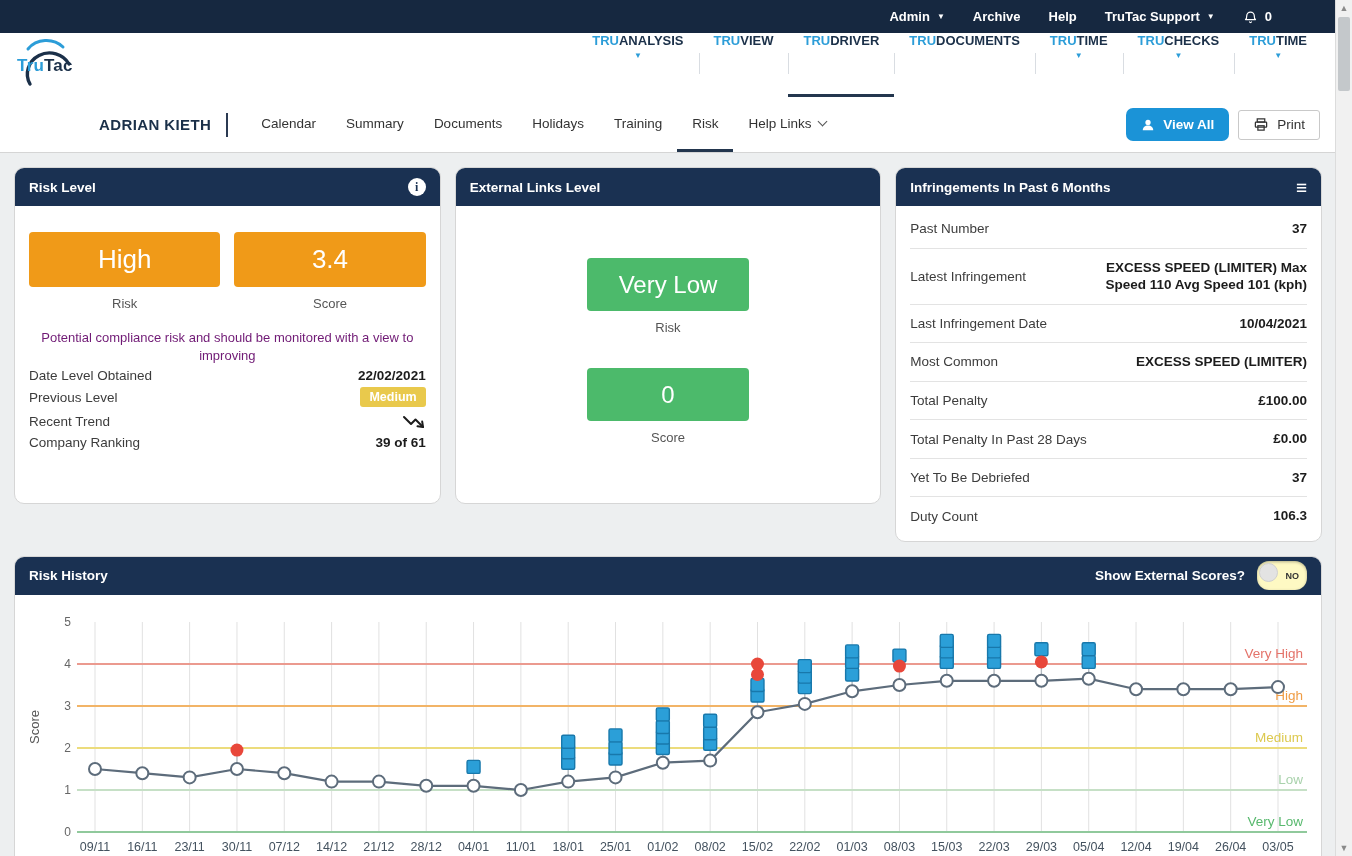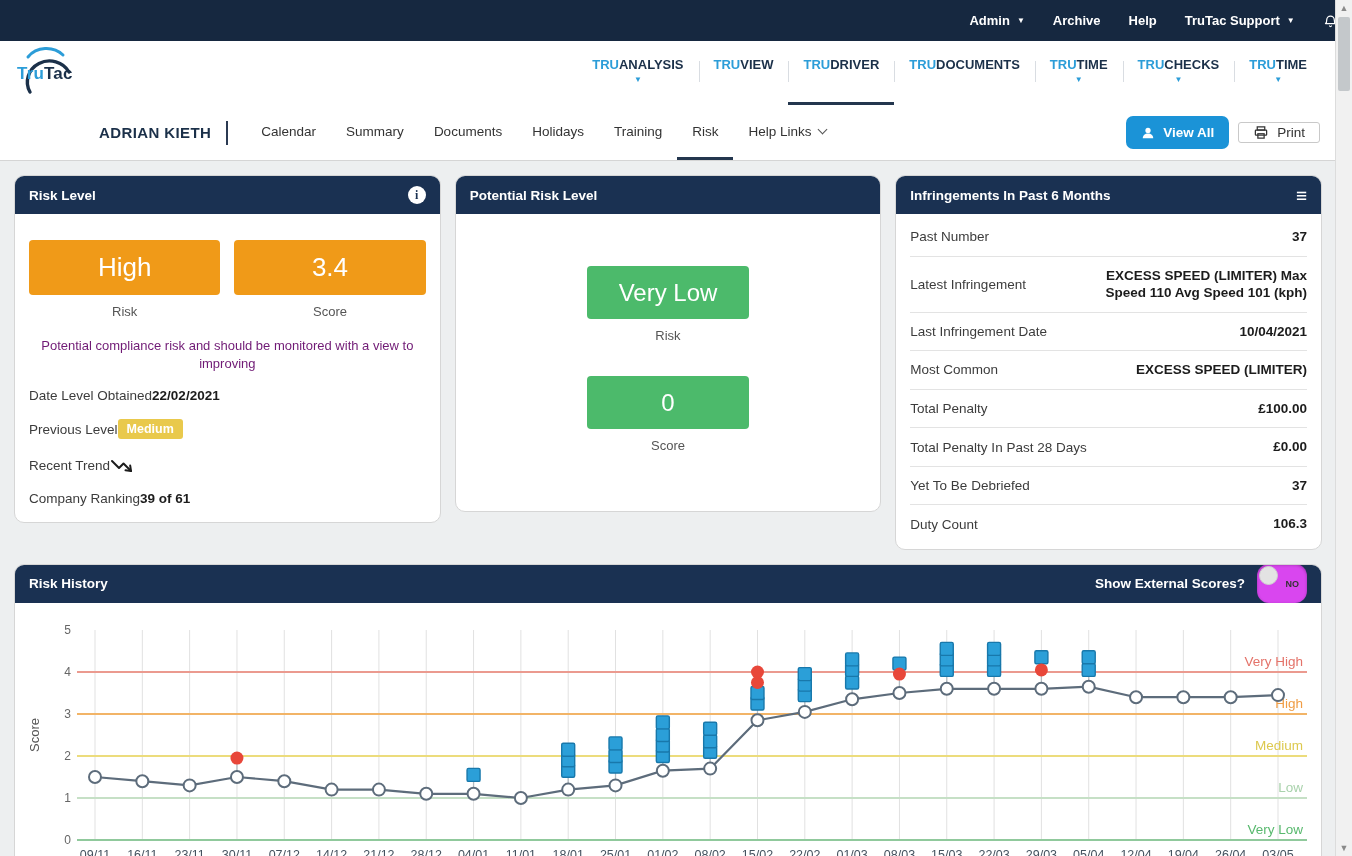--- a/index.html
+++ b/index.html
@@ -6,38 +6,38 @@
   html,body { width:1352px; height:856px; }
   body {
     font-family:"Liberation Sans", sans-serif;
     background:#edeff0;
     overflow:hidden;
     position:relative;
     color:#333;
   }
   
   .utility-bar {
-    height:41px; background:#162840; color:#fff;
+    height:33px; background:#162840; color:#fff;
     display:flex; justify-content:flex-end; align-items:center;
-    gap:28px; font-size:13px; font-weight:bold;
+    gap:28px; padding-right:80px; font-size:13px; font-weight:bold;
   }
   .util-item { display:flex; align-items:center; gap:7px; cursor:pointer; }
   .tri-down { font-size:8px; line-height:1; }
   
   .app-header {
     height:64px; background:#fff; display:flex; align-items:stretch;
     justify-content:space-between; padding:0 30px 0 14px;
   }
   .logo-box { position:relative; width:66px; height:56px; margin-top:4px; cursor:pointer; }
   .logo-text { position:absolute; left:3px; top:19px; font-size:17px; font-weight:bold; letter-spacing:0.2px; }
   .logo-text .t1 { color:#2c9dd8; }
   .logo-text .t2 { color:#1b3049; }
   .main-nav { display:flex; align-items:stretch; }
   .nav-item {
-    display:flex; flex-direction:column; justify-content:center; align-items:center;
+    display:flex; flex-direction:column; justify-content:flex-start; align-items:center;
     padding:0 15px; position:relative; cursor:pointer; border-bottom:3px solid transparent;
   }
   .nav-item + .nav-item::before {
     content:""; position:absolute; left:0; top:20px; bottom:20px; width:1px; background:#d9dde2;
   }
   .nav-item.active { border-bottom-color:#23364e; }
   .nav-label { font-size:13px; font-weight:bold; color:#1b3049; white-space:nowrap; }
   .nav-label .tru { color:#2c9dd8; }
   .nav-caret { height:11px; font-size:8px; color:#2c9dd8; margin-top:4px; line-height:1; }
   
@@ -61,21 +61,21 @@
     transform:rotate(45deg); margin-top:-4px;
   }
   .header-actions { margin-left:auto; display:flex; align-items:center; gap:9px; }
   .btn-view-all {
     background:#1b93d7; color:#fff; font-weight:bold; font-size:13.5px; border:none;
     border-radius:7px; height:33px; padding:0 15px; display:flex; align-items:center; gap:8px; cursor:pointer;
     font-family:"Liberation Sans", sans-serif;
   }
   .btn-print {
     background:#fff; color:#333; font-size:13.5px; border:1px solid #c9c9c9;
-    border-radius:3px; height:21px; padding:0 14px; display:flex; align-items:center; gap:8px; cursor:pointer;
+    border-radius:3px; height:30px; padding:0 14px; display:flex; align-items:center; gap:8px; cursor:pointer;
     font-family:"Liberation Sans", sans-serif;
   }
   
   .content { padding:14px 30px 0 14px; }
   .cards-row { display:grid; grid-template-columns:1fr 1fr 1fr; gap:14px; align-items:start; }
   .card { background:#fff; border:1px solid #d6d6d6; border-radius:10px; overflow:hidden; }
   .card-header {
     background:#1a3152; color:#fff; height:38px; display:flex; align-items:center;
     justify-content:space-between; padding:0 14px; font-size:13.5px; font-weight:bold;
   }
@@ -90,40 +90,40 @@
   .tile-row { display:flex; gap:14px; margin-top:8px; }
   .tile {
     flex:1; height:55px; border-radius:4px; color:#fff; display:flex;
     align-items:center; justify-content:center; font-size:26px;
   }
   .tile.orange { background:#f09a18; }
   .tile.green  { background:#4cba6b; }
   .tile-labels { display:flex; gap:14px; margin-top:9px; }
   .tile-labels div { flex:1; text-align:center; font-size:13px; color:#555; }
   .risk-desc { text-align:center; font-size:13px; color:#701a75; margin:18px 6px 2px; line-height:1.35; }
-  .kv-row { display:flex; justify-content:flex-start; align-items:center; margin-top:16px; font-size:13.5px; color:#3c3c3c; }
+  .kv-row { display:flex; justify-content:space-between; align-items:center; margin-top:4px; font-size:13.5px; color:#3c3c3c; }
   .kv-value { font-weight:bold; color:#1c1c1c; }
   .badge-medium { background:#e9c94c; color:#fff; font-weight:bold; font-size:12.5px; padding:3px 9px; border-radius:3px; }
   
   .card-body-2 { display:flex; flex-direction:column; align-items:center; padding-top:52px; }
   .tile-ext { width:162px; height:53px; border-radius:4px; color:#fff; display:flex; align-items:center; justify-content:center; font-size:24px; }
   .ext-label { font-size:13px; color:#555; margin:9px 0 33px; }
   
   .card-body-3 { padding:4px 14px 6px; }
   .inf-row {
     display:flex; justify-content:space-between; align-items:center; gap:14px;
     padding:10px 0; border-bottom:1px solid #e3e3e3; font-size:13.5px; color:#3c3c3c;
   }
   .inf-row:last-child { border-bottom:none; }
   .inf-value { font-weight:bold; color:#1c1c1c; text-align:right; max-width:58%; line-height:1.3; }
   
   .risk-history-card { margin-top:14px; }
   .toggle-group { display:flex; align-items:center; gap:12px; font-size:13.5px; font-weight:bold; color:#fff; }
   .toggle {
-    width:50px; height:39px; background:#d946ef; border-radius:12px; position:relative;
+    width:50px; height:29px; background:#fef9c3; border-radius:12px; position:relative;
     cursor:pointer; box-shadow:inset 0 1px 3px rgba(0,0,0,0.3);
   }
   .toggle-knob {
     position:absolute; left:2px; top:2px; width:19px; height:19px; border-radius:50%;
     background:#e3e3e3; border:1px solid #cfcfcf;
   }
   .toggle-text {
     position:absolute; right:8px; top:50%; transform:translateY(-50%);
     font-size:9px; color:#333; font-weight:bold;
   }
@@ -289,21 +289,21 @@
         </div>
         <div class="kv-row">
           <span>Company Ranking</span>
           <span class="kv-value">39 of 61</span>
         </div>
       </div>
     </div>
 
     <div class="card card-tall">
       <div class="card-header">
-        <span>Potential Risk Level</span>
+        <span>External Links Level</span>
       </div>
       <div class="card-body-2">
         <div class="tile-ext green tile green" style="width:162px;flex:none;">Very Low</div>
         <div class="ext-label">Risk</div>
         <div class="tile-ext green tile green" style="width:162px;flex:none;">0</div>
         <div class="ext-label">Score</div>
       </div>
     </div>
 
     <div class="card">

